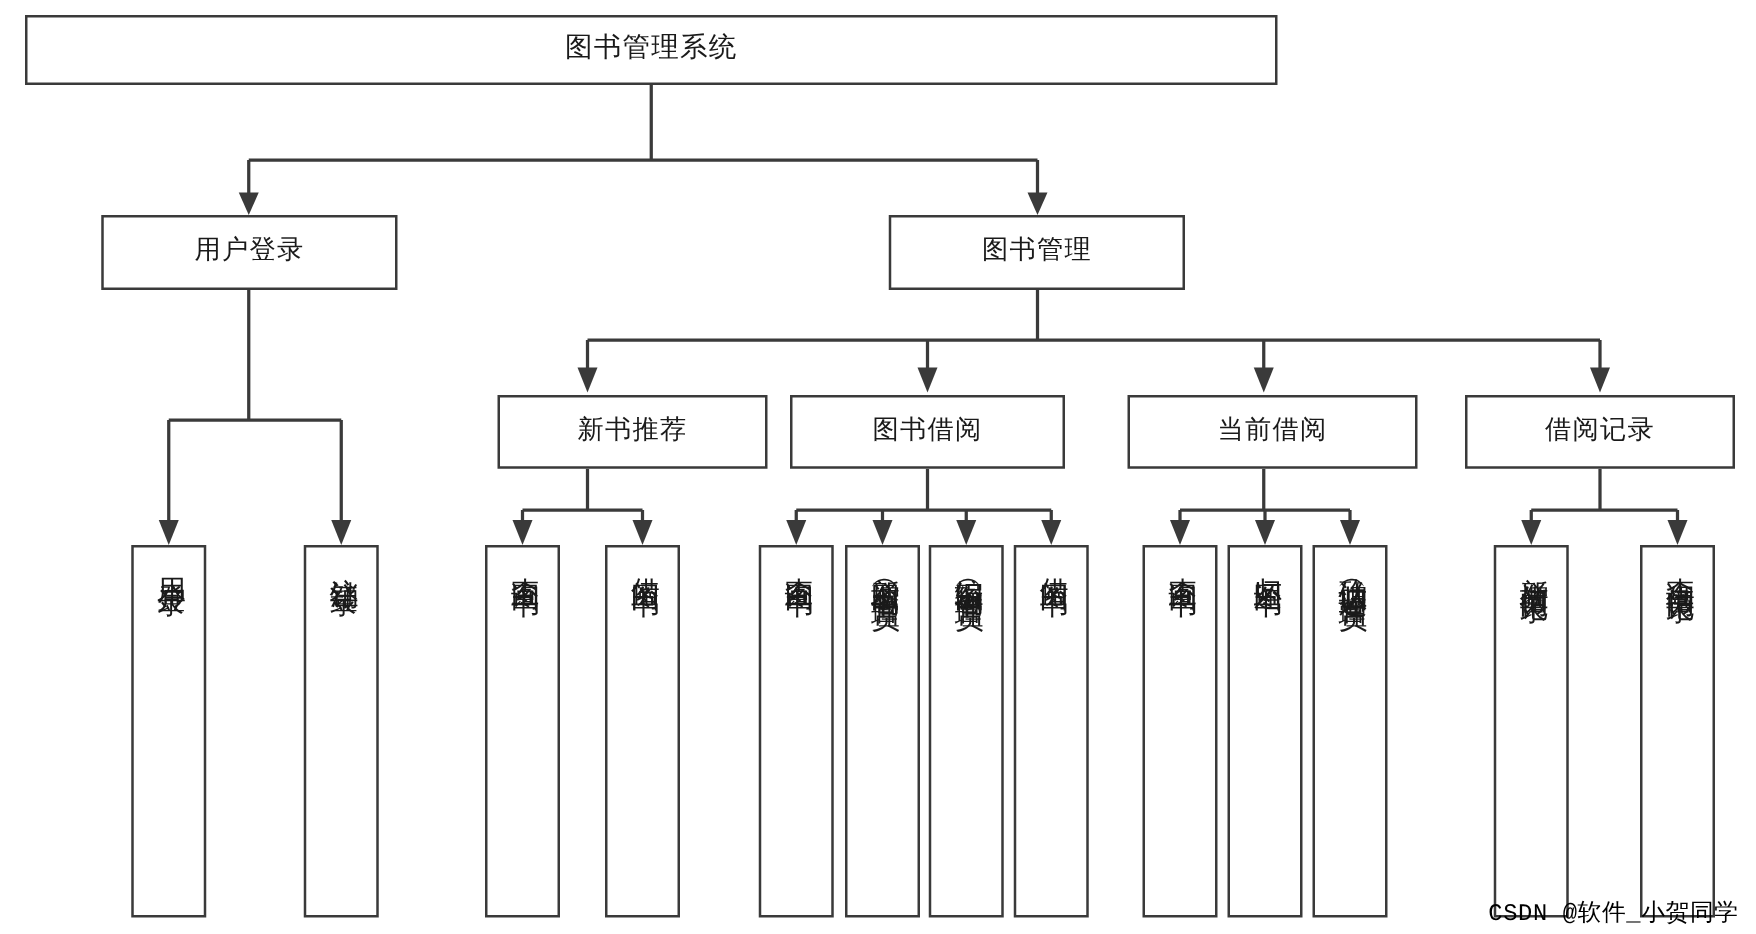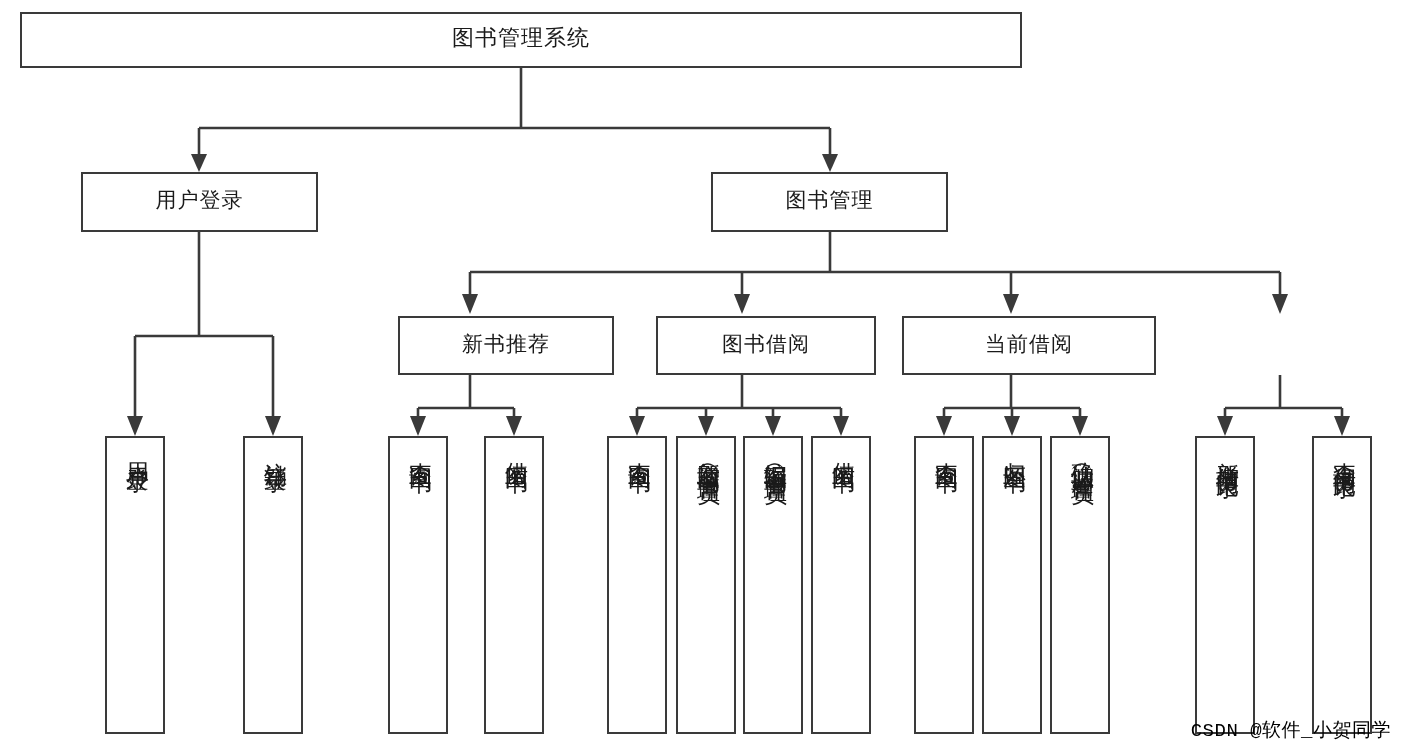--- a/index.html
+++ b/index.html
@@ -169,28 +169,31 @@
   </div>
 
   <div class="node h" style="left:711px; top:172px; width:237px; height:60px;">
     <span class="label">图书管理</span>
   </div>
 
   <div class="node h" style="left:362px; top:316px; width:216px; height:59px;margin-left:36px;">
     <span class="label">新书推荐</span>
   </div>
 
-  <div class="node h" style="left:632px; top:316px; width:220px; height:59px;margin-left:24px;">
+  <div class="node h" style="left:632px; top:316px; width:220px; height:59px;">
     <span class="label">图书借阅</span>
   </div>
 
-  <div class="node h" style="left:902px; top:316px; width:254px; height:59px;">
+  <div class="node h" style="left:902px; top:316px; width:232px; height:59px;">
     <span class="label">当前借阅</span>
   </div>
 
+  <div class="node h" style="left:1172px; top:316px; width:216px; height:59px;">
+    <span class="label">借阅记录</span>
+  </div>
 
   <div class="node v" style="left:105px; top:436px; width:60px; height:298px;">
     <span class="label">用户登录</span>
   </div>
   <div class="node v" style="left:243px; top:436px; width:60px; height:298px;">
     <span class="label">注销登录</span>
   </div>
 
   <div class="node v" style="left:388px; top:436px; width:60px; height:298px;">
     <span class="label">查询图书</span>

